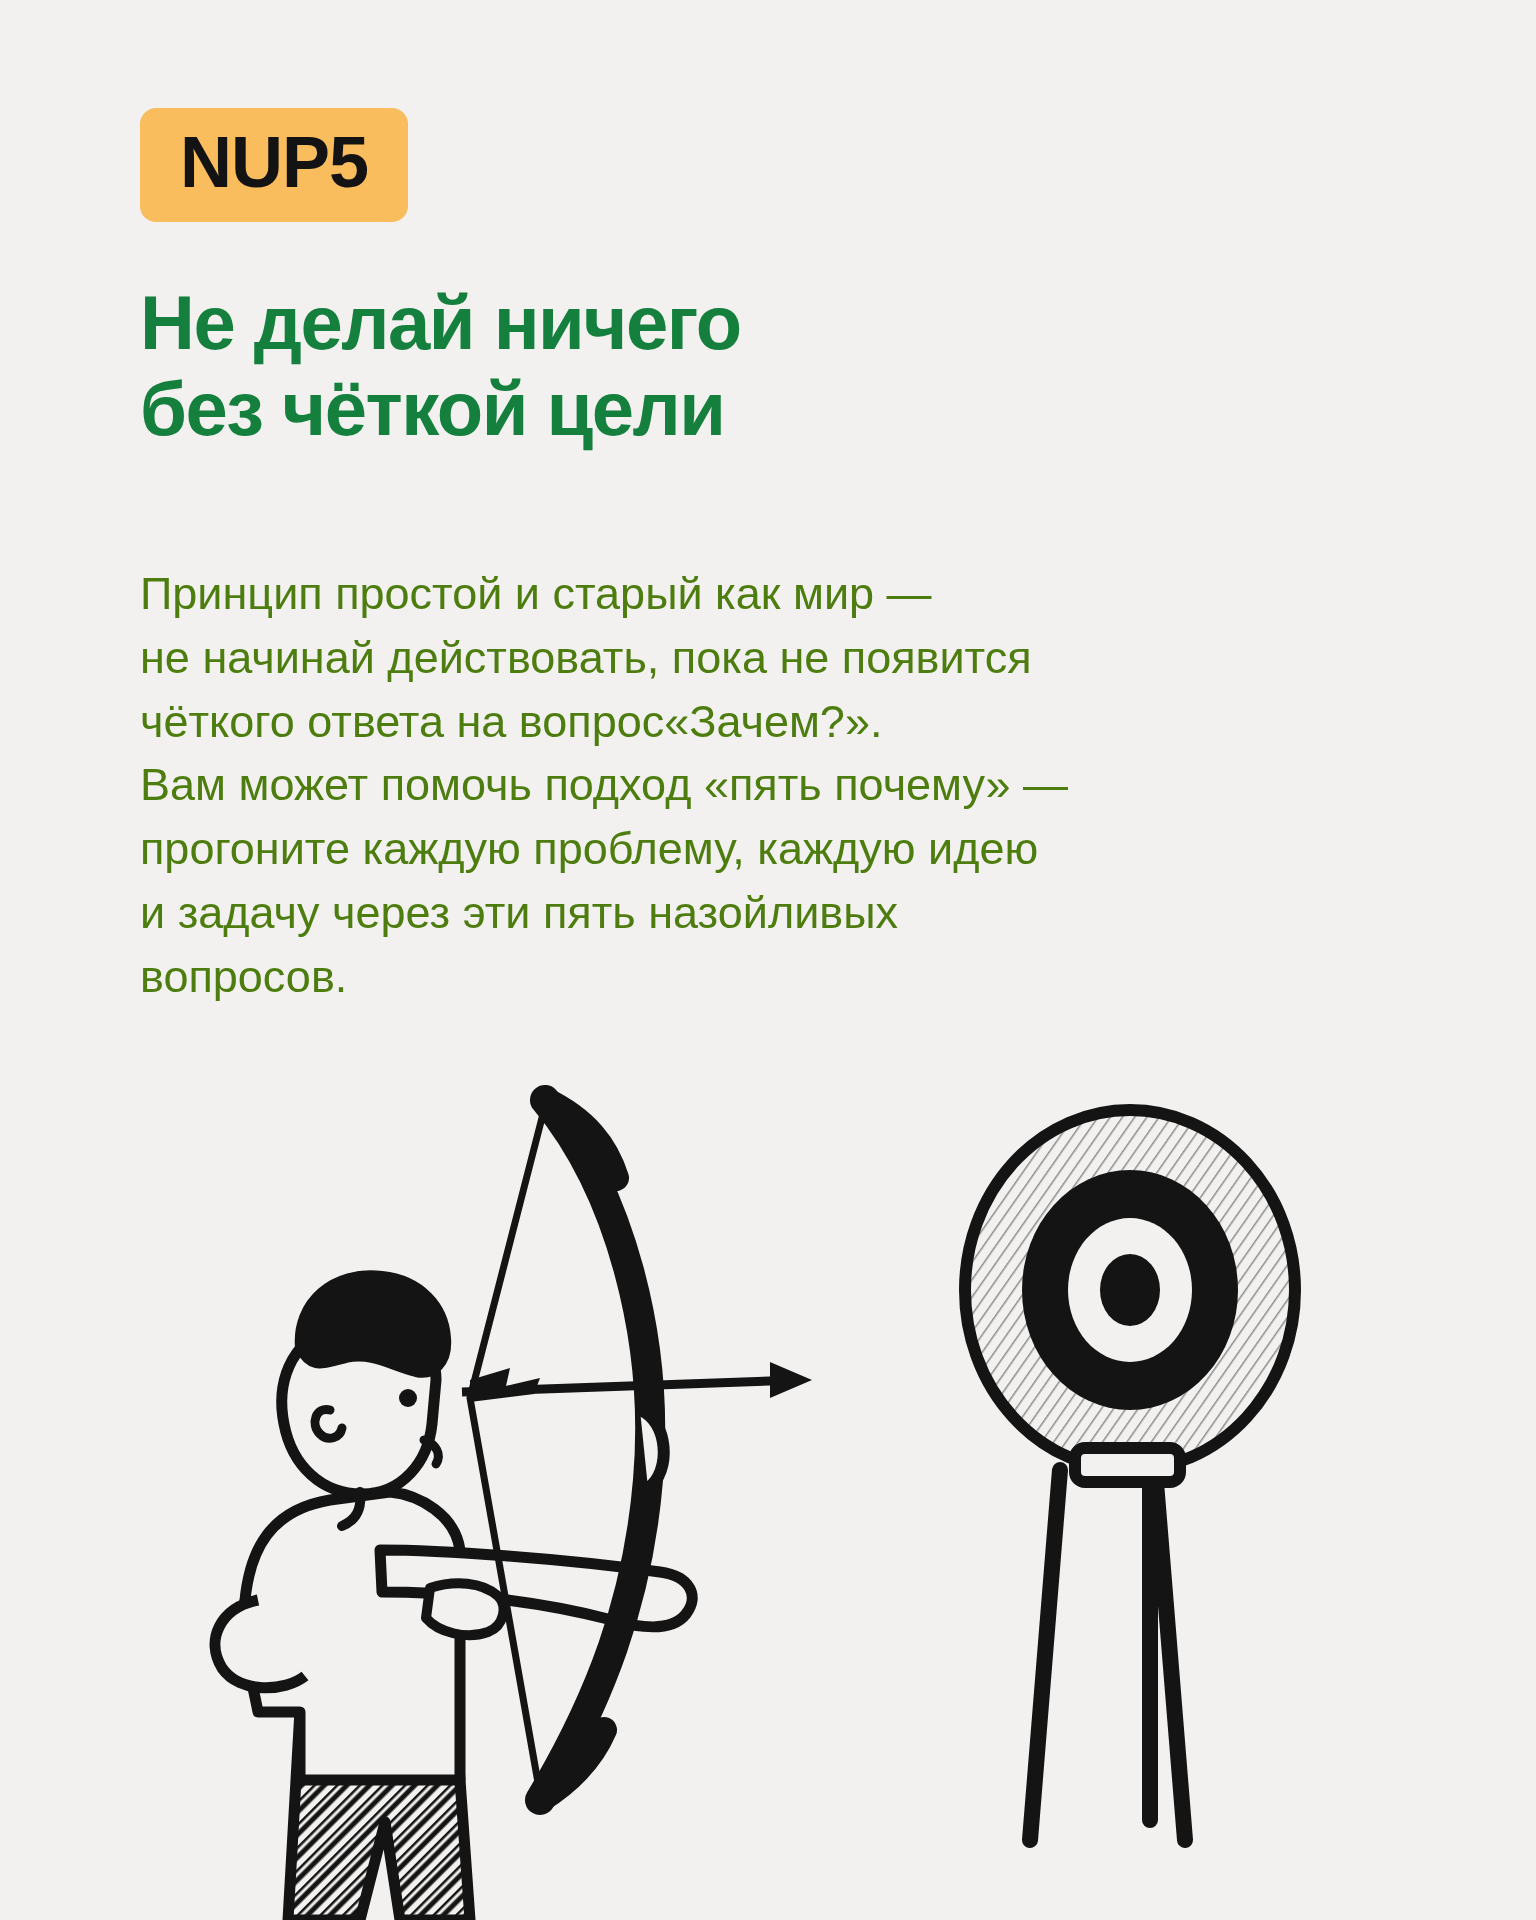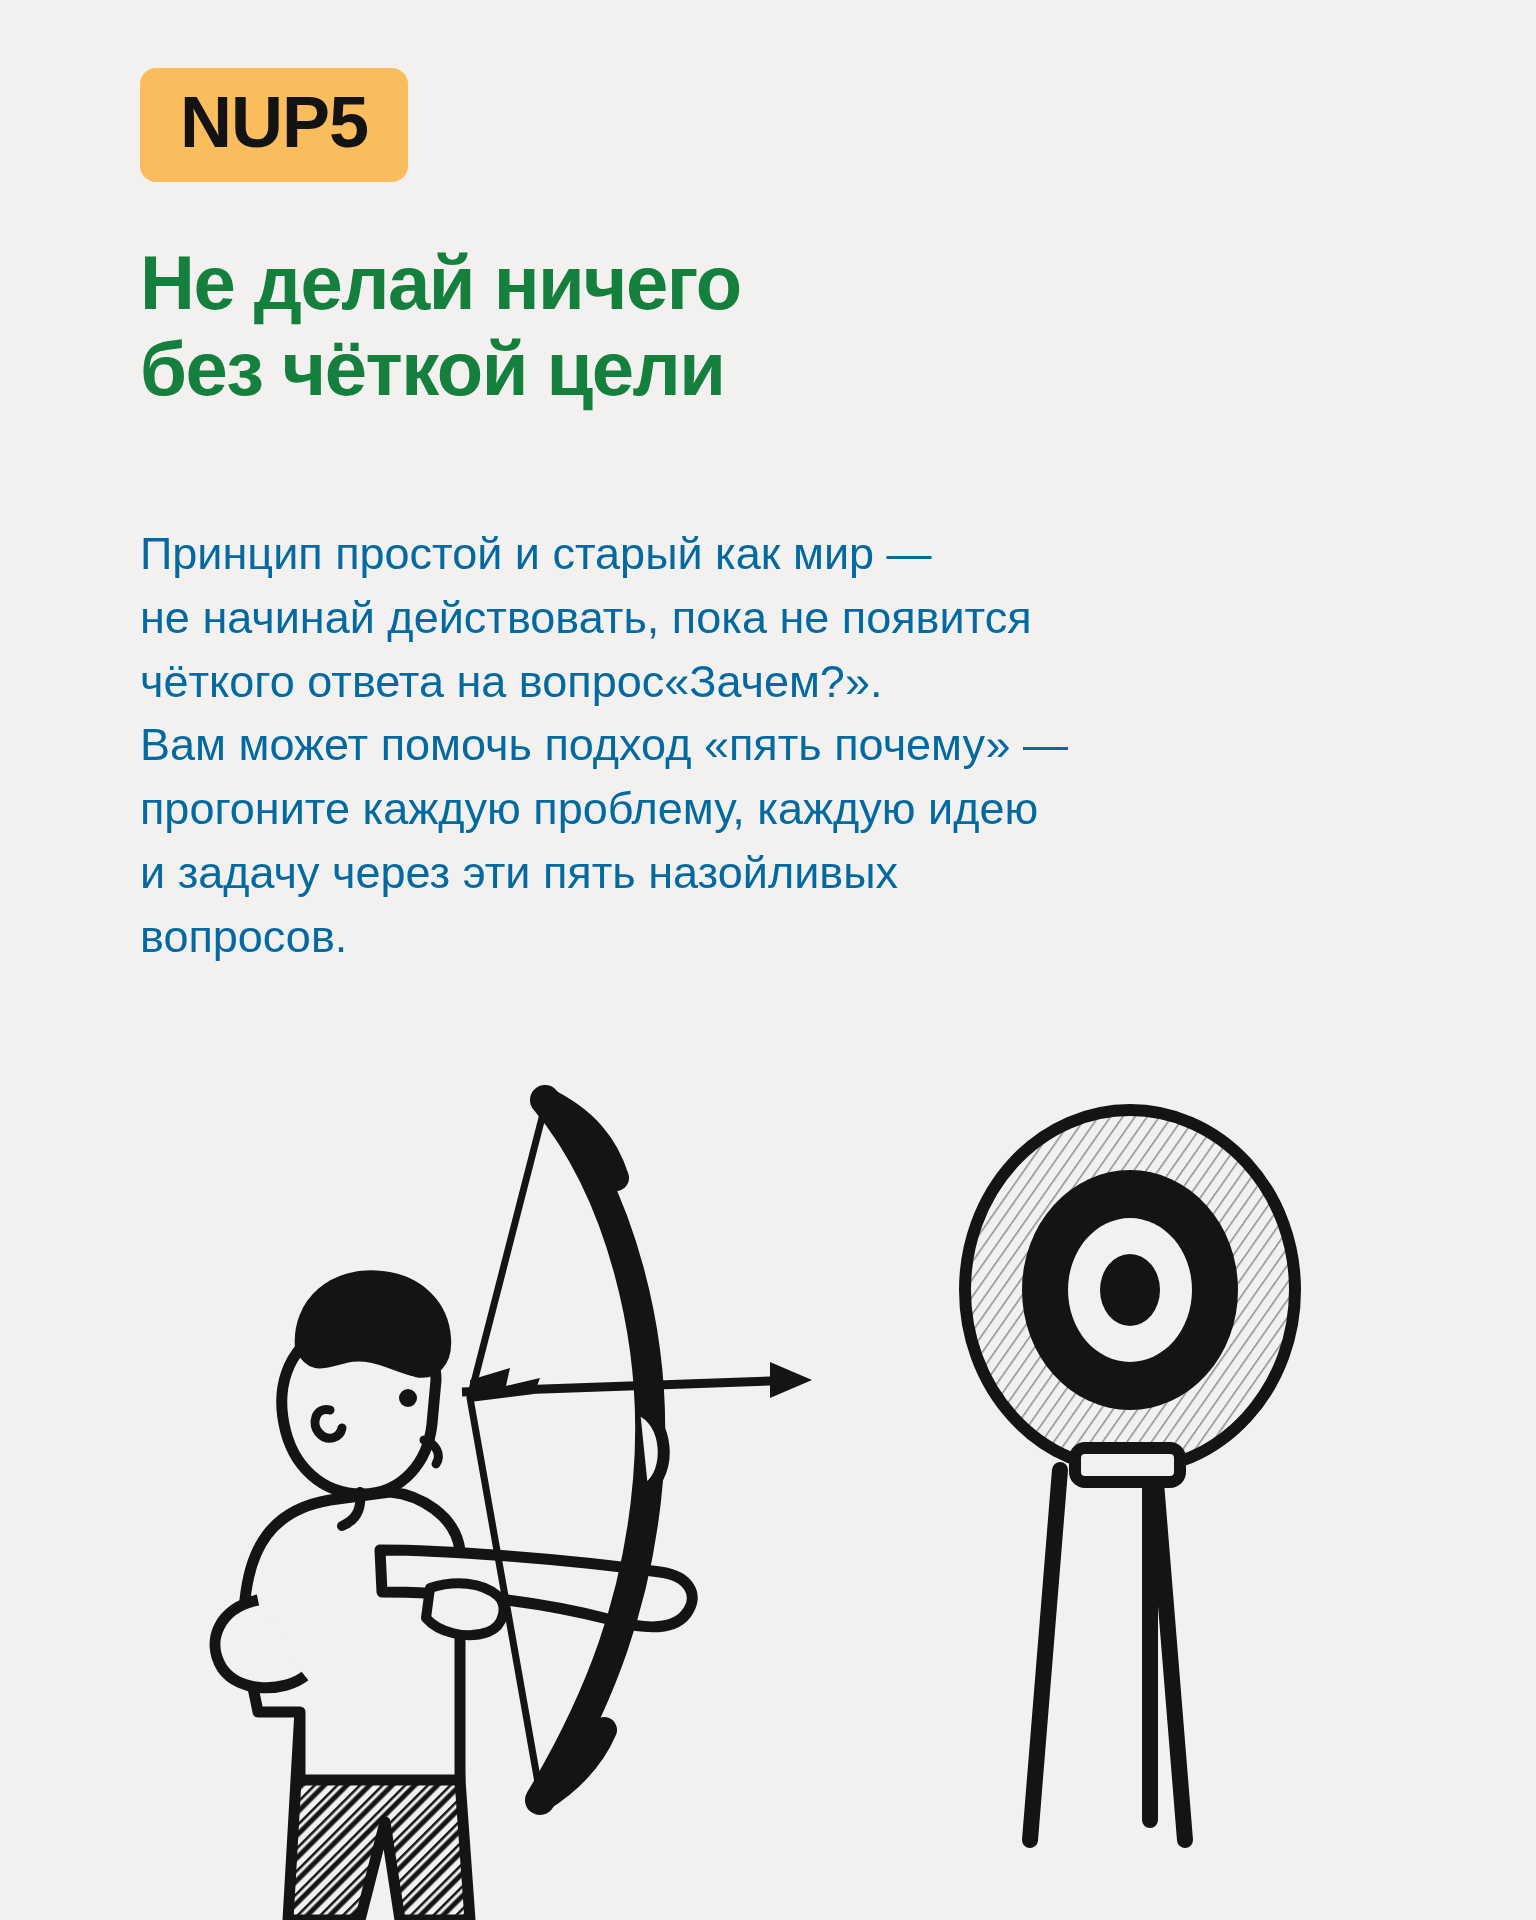--- a/index.html
+++ b/index.html
@@ -16,21 +16,21 @@
     position: relative;
   }
 
   .card {
     position: absolute;
     inset: 0;
     background: #f2f1ef;
   }
 
   .content {
-    padding: 68px 140px 0 140px;
+    padding: 108px 140px 0 140px;
   }
 
   .badge {
     display: inline-block;
     background: #f9bd5e;
     border-radius: 16px;
     padding: 18px 40px 24px 40px;
     font-size: 72px;
     line-height: 1;
     font-weight: 700;
@@ -46,21 +46,21 @@
     letter-spacing: -1.5px;
     color: #15803d;
     white-space: pre-line;
   }
 
   .body-text {
     margin-top: 110px;
     font-size: 45px;
     line-height: 1.42;
     font-weight: 400;
-    color: #0369a1;
+    color: #4d7c0f;
     white-space: pre-line;
     max-width: 1290px;
   }
 
   .illustration {
     position: absolute;
     left: 0;
     top: 1080px;
     width: 1536px;
     height: 840px;

